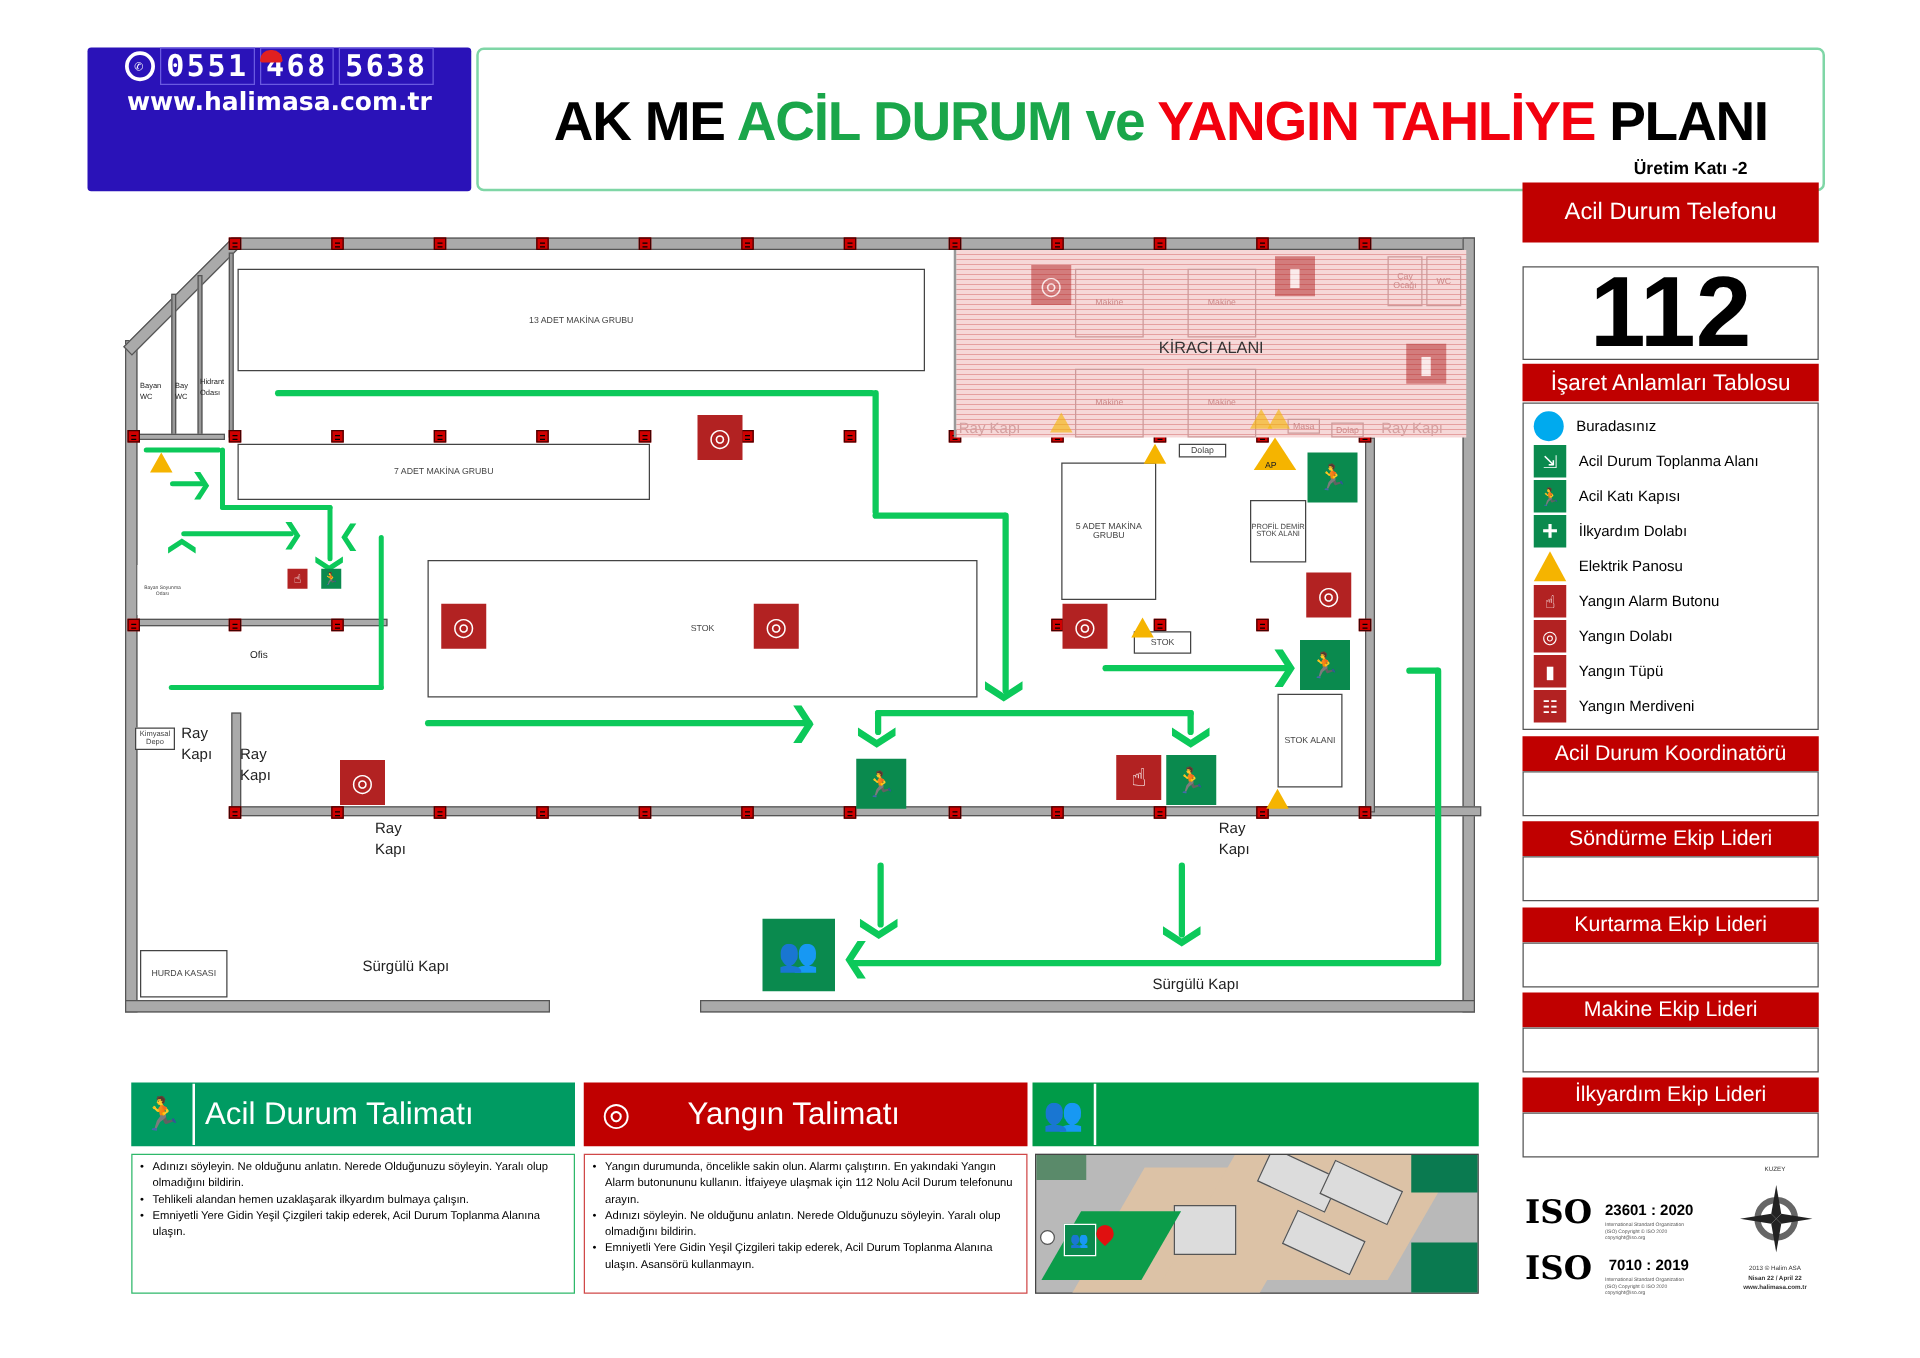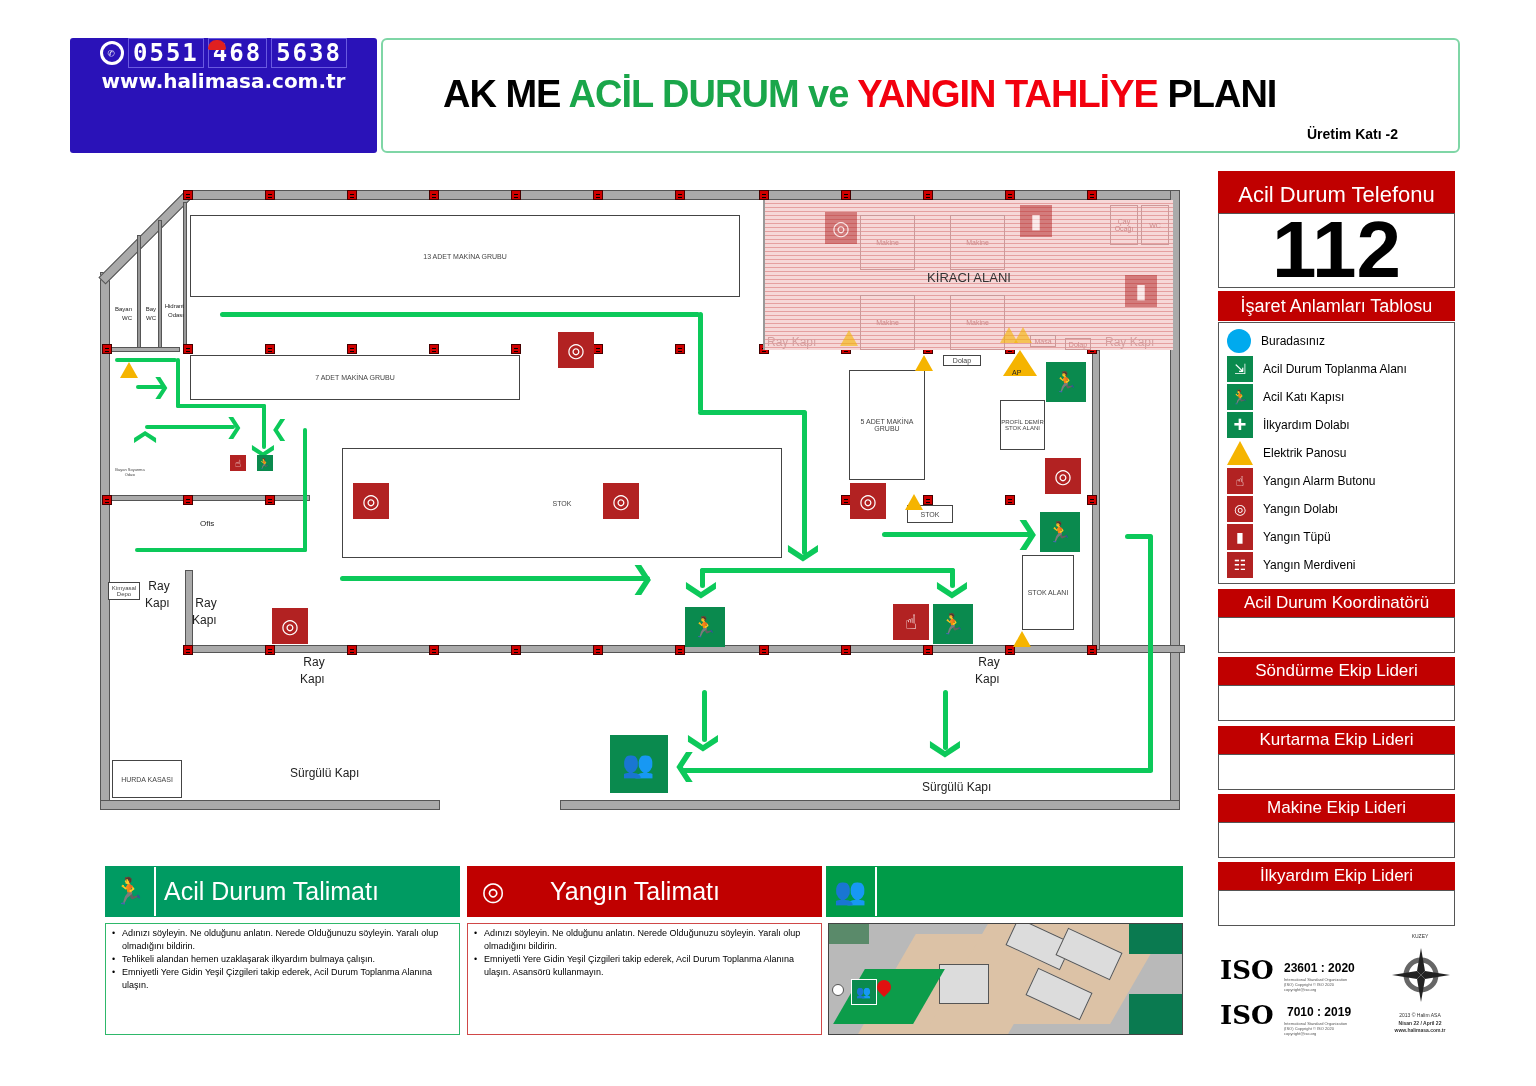--- a/index.html
+++ b/index.html
@@ -10,21 +10,21 @@
   .logo { position: absolute; left: 70px; top: 38px; width: 307px; height: 115px; background: #2a12b8; border-radius: 3px; color: #fff; text-align: center; }
   .logo .brand { font-family: "DejaVu Sans", sans-serif; font-weight: bold; font-size: 42px; letter-spacing: 2px; line-height: 52px; margin-top: 4px; }
   .logo .phone { display: flex; align-items: center; justify-content: center; gap: 4px; font-family: "DejaVu Sans Mono", monospace; font-weight: bold; font-size: 24px; letter-spacing: 2px; height: 30px; }
   .logo .phone .wa { width: 24px; height: 24px; border: 3px solid #fff; border-radius: 50%; font-size: 12px; line-height: 18px; }
   .logo .phone .digits { border: 1px solid #6a5ae0; padding: 0 4px; }
   .logo .web { font-family: "DejaVu Sans", sans-serif; font-weight: bold; font-size: 20px; line-height: 26px; }
   .logo .helmet { position: absolute; left: 138px; top: 2px; width: 18px; height: 10px; background: #e02020; border-radius: 9px 9px 2px 2px; }
 
   
   .title-box { position: absolute; left: 381px; top: 38px; width: 1079px; height: 115px; border: 2px solid #7fd6a6; border-radius: 6px; }
-  .title-box .title { position: absolute; left: 60px; top: 33px; font-family: "Liberation Sans", sans-serif; font-weight: bold; font-size: 38px; letter-spacing: -1px; white-space: nowrap; }
+  .title-box .title { position: absolute; left: 60px; top: 33px; font-family: "Liberation Sans", sans-serif; font-weight: bold; font-size: 44px; letter-spacing: -1px; white-space: nowrap; }
   .title .g { color: #1aa64a; } .title .r { color: #f2000e; }
   .title-box .floor { position: absolute; right: 60px; top: 86px; font-weight: bold; font-size: 14px; }
 
   
   .rp-head { position: absolute; left: 1218px; width: 237px; background: #c00000; color: #fff; text-align: center; font-size: 17px; line-height: 28px; }
   .rp-box { position: absolute; left: 1218px; width: 237px; border: 1px solid #555; background: #fff; }
   .big112 { font-weight: bold; font-size: 80px; text-align: center; line-height: 72px; font-family: "Liberation Sans", sans-serif; }
   .legend { padding: 4px 8px; }
   .legend-item { display: flex; align-items: center; height: 28px; font-size: 12px; }
   .legend-item .ic { width: 26px; height: 26px; margin-right: 10px; display: flex; align-items: center; justify-content: center; color: #fff; font-size: 14px; }
@@ -32,21 +32,21 @@
   .ic.green { background: #0a8a4e; }
   .ic.warn { width: 0; height: 0; border-left: 13px solid transparent; border-right: 13px solid transparent; border-bottom: 24px solid #f5b400; background: transparent; }
   .ic.red { background: #b22222; }
 
   
   .plan { position: absolute; left: 100px; top: 190px; width: 1085px; height: 620px; }
   .wall { position: absolute; background: #aaaaaa; border: 1px solid #555; }
   .col { position: absolute; width: 10px; height: 10px; background: #d00000; border: 1px solid #400; }
   .col::after { content: ""; position: absolute; left: 2px; top: 3px; width: 4px; height: 2px; border-top: 1px solid #000; border-bottom: 1px solid #000; }
   .room { position: absolute; border: 1px solid #444; background: #fff; font-size: 7px; color: #444; display: flex; align-items: center; justify-content: center; text-align: center; }
-  .lbl { position: absolute; font-size: 12px; color: #222; white-space: nowrap; text-align: right; line-height: 17px; }
+  .lbl { position: absolute; font-size: 12px; color: #222; white-space: nowrap; text-align: left; line-height: 17px; }
   .kiraci { position: absolute; left: 663px; top: 10px; width: 410px; height: 150px; background: repeating-linear-gradient(to bottom, #f6d8d8 0px, #f6d8d8 3px, #e5a0a0 3px, #e5a0a0 4px); border-left: 2px solid #999; }
   .kiraci .klabel { position: absolute; left: 0; right: 0; top: 70px; text-align: center; font-size: 13px; color: #333; }
   .route { position: absolute; background: #0cc95a; border-radius: 3px; }
   .sign { position: absolute; width: 36px; height: 36px; display: flex; align-items: center; justify-content: center; color: #fff; font-size: 20px; }
   .sign.exit { background: #0a8a4e; }
   .sign.fire { background: #b22222; }
   .sign.assembly { background: #0a8a4e; width: 58px; height: 58px; font-size: 26px; }
   .tri { position: absolute; width: 0; height: 0; border-left: 9px solid transparent; border-right: 9px solid transparent; border-bottom: 16px solid #f5b400; }
   .arrowhead { position: absolute; color: #0cc95a; font-size: 30px; font-weight: bold; line-height: 30px; }
 
@@ -83,21 +83,21 @@
   <div class="web">www.halimasa.com.tr</div>
 </div>
 
 <div class="title-box">
   <div class="title">
     <span>AK ME </span><span class="g">ACİL DURUM </span><span class="g">ve </span><span class="r">YANGIN TAHLİYE </span><span>PLANI</span>
   </div>
   <div class="floor">Üretim Katı -2</div>
 </div>
 
-<div class="rp-head" style="top:171px;height:48px;line-height:48px;font-size:22px;">Acil Durum Telefonu</div>
+<div class="rp-head" style="top:146px;height:48px;line-height:48px;font-size:19px;">Acil Durum Telefonu</div>
 <div class="rp-box" style="top:213px;height:75px;">
   <div class="big112">112</div>
 </div>
 <div class="rp-head" style="top:291px;height:30px;line-height:30px;font-size:18px;">İşaret Anlamları Tablosu</div>
 <div class="rp-box legend" style="top:322px;height:262px;text-align:center;">
   <div class="legend-item">
       <span class="ic blue"></span>
       <span>Buradasınız</span>
     </div>
   <div class="legend-item">
@@ -332,20 +332,21 @@
     <li>Emniyetli Yere Gidin Yeşil Çizgileri takip ederek, Acil Durum Toplanma Alanına ulaşın.</li>
   </ul>
 </div>
 
 <div class="panel-head" style="left:467px;width:355px;background:#c00000;">
   <span class="pic" style="border-right:none;">◎</span>
   <span style="margin-left:24px;">Yangın Talimatı</span>
 </div>
 <div class="panel-body" style="left:467px;width:355px;border:1px solid #d04848;">
   <ul>
+    <li>Yangın durumunda, öncelikle sakin olun. Alarmı çalıştırın. En yakındaki Yangın Alarm butonununu kullanın. İtfaiyeye ulaşmak için 112 Nolu Acil Durum telefonunu arayın.</li>
     <li>Adınızı söyleyin. Ne olduğunu anlatın. Nerede Olduğunuzu söyleyin. Yaralı olup olmadığını bildirin.</li>
     <li>Emniyetli Yere Gidin Yeşil Çizgileri takip ederek, Acil Durum Toplanma Alanına ulaşın. Asansörü kullanmayın.</li>
   </ul>
 </div>
 
 <div class="panel-head" style="left:826px;width:357px;background:#009b48;">
   <span class="pic">👥</span>
 </div>
 <div class="mapbox">
   <div class="grn" style="left:0;top:0;width:40px;height:20px;background:#5a8a6a;"></div>

